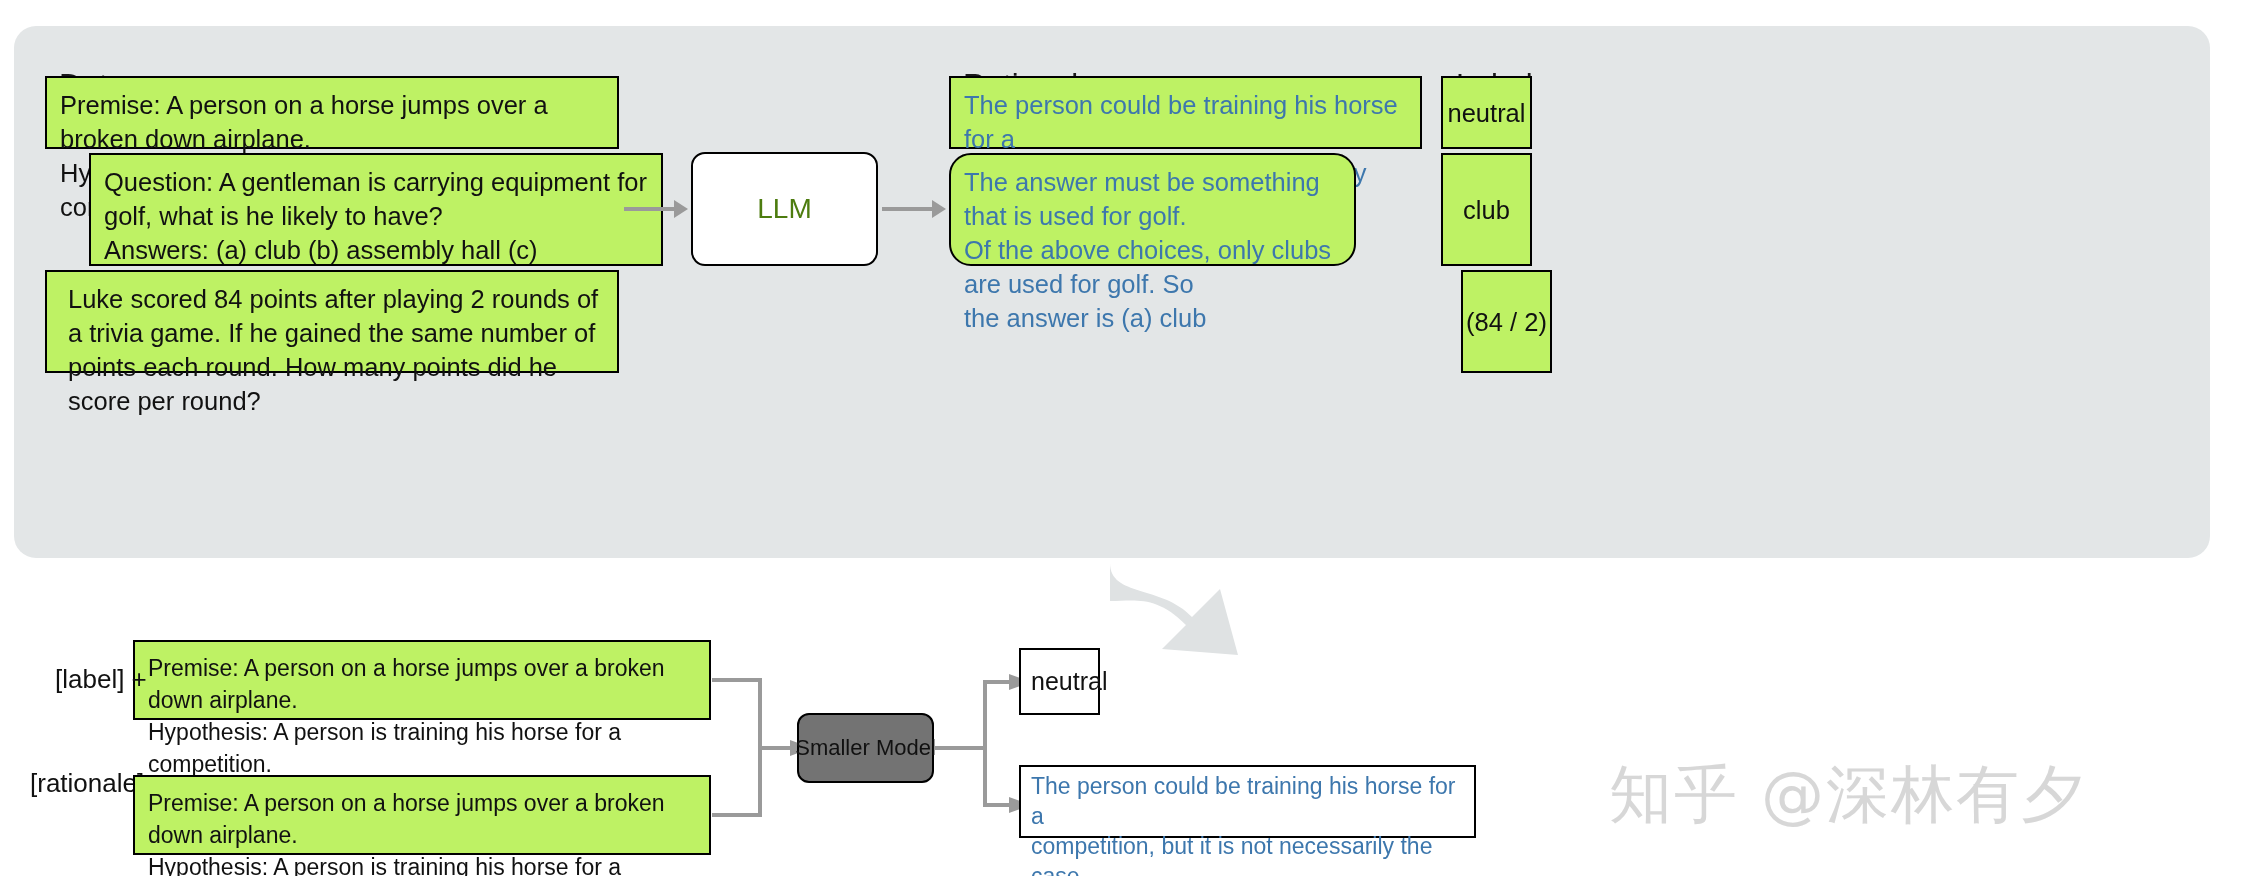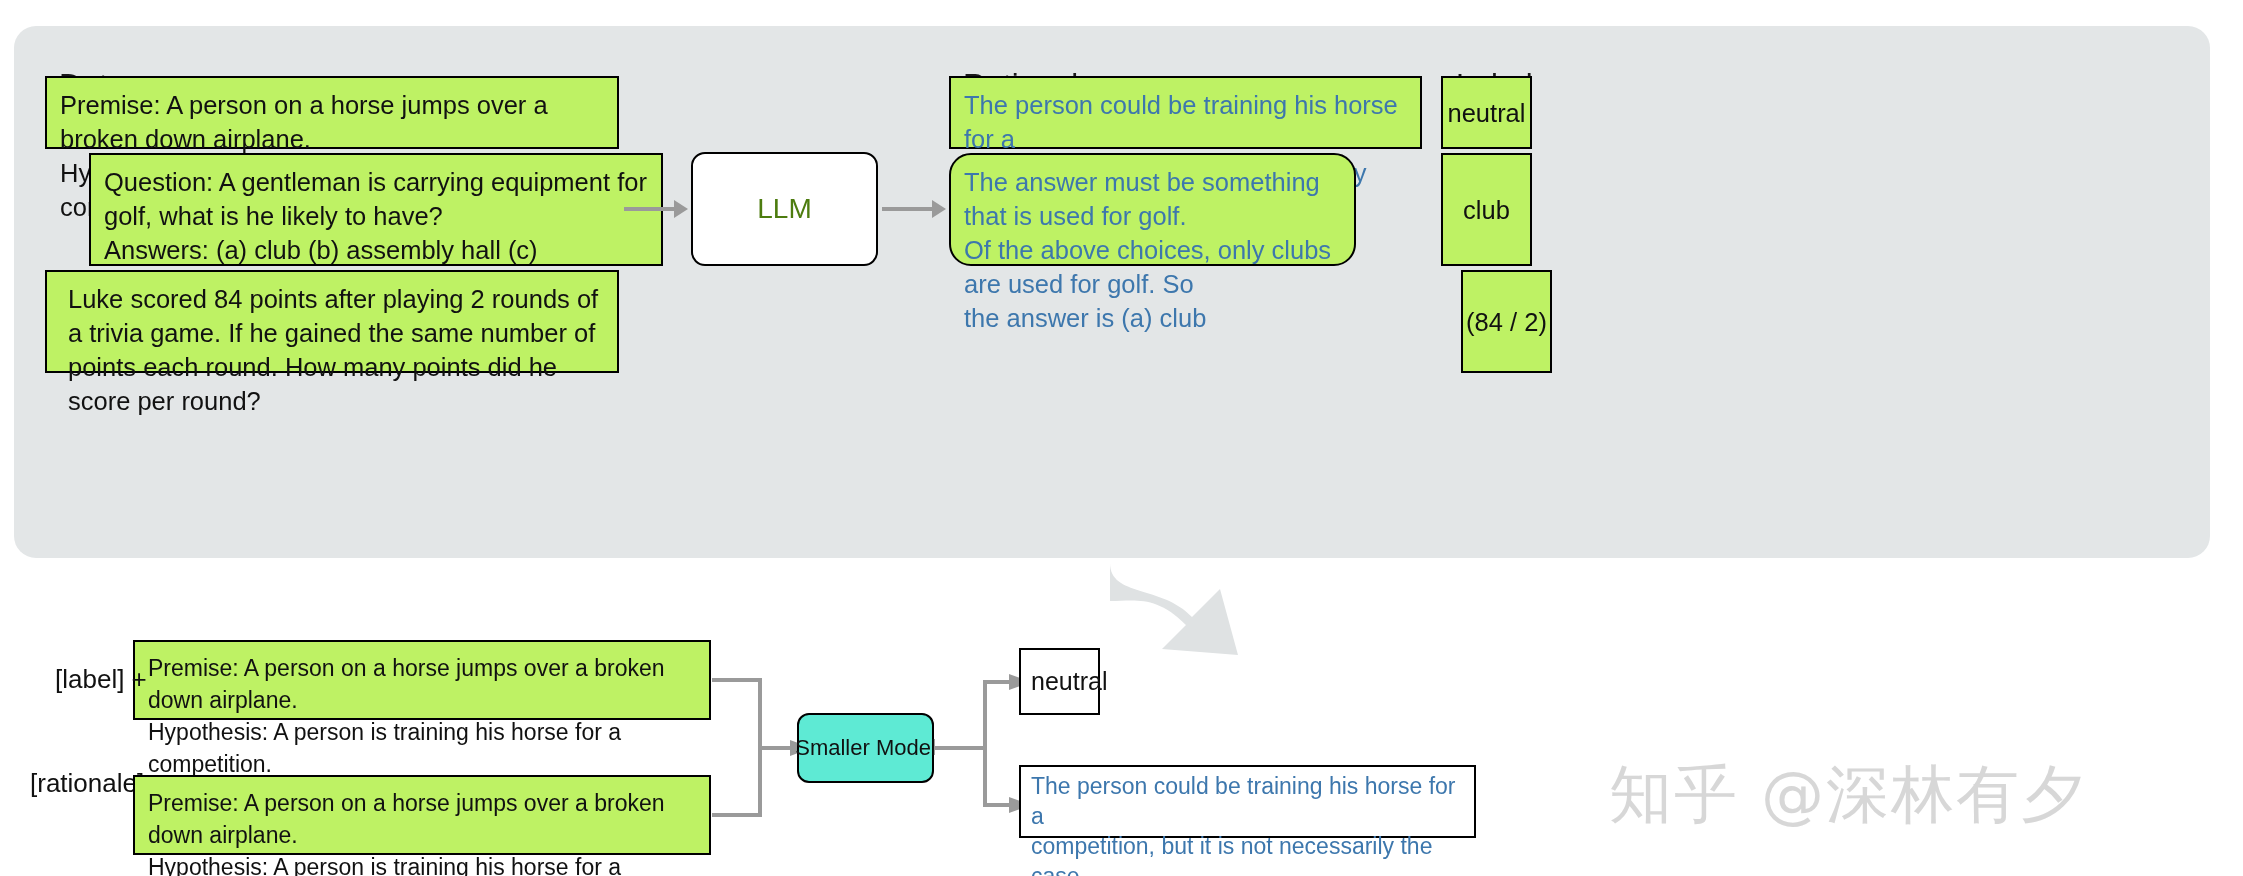--- a/index.html
+++ b/index.html
@@ -129,21 +129,21 @@
     white-space: nowrap;
   }
   #prefix-label-2     { left: 30px; top: 551px; }
 
   #smaller-model-box {
     position: absolute;
     left: 797px;
     top: 487px;
     width: 137px;
     height: 63px;
-    background: #5eead4;
+    background: #737373;
     border: 2.5px solid #000000;
     border-radius: 12px;
     display: flex;
     align-items: center;
     justify-content: center;
     box-sizing: border-box;
   }
   #smaller-model-box .txt { font-size: 22px; color: #111111; white-space: nowrap; }
 
   #out-box-neutral {

